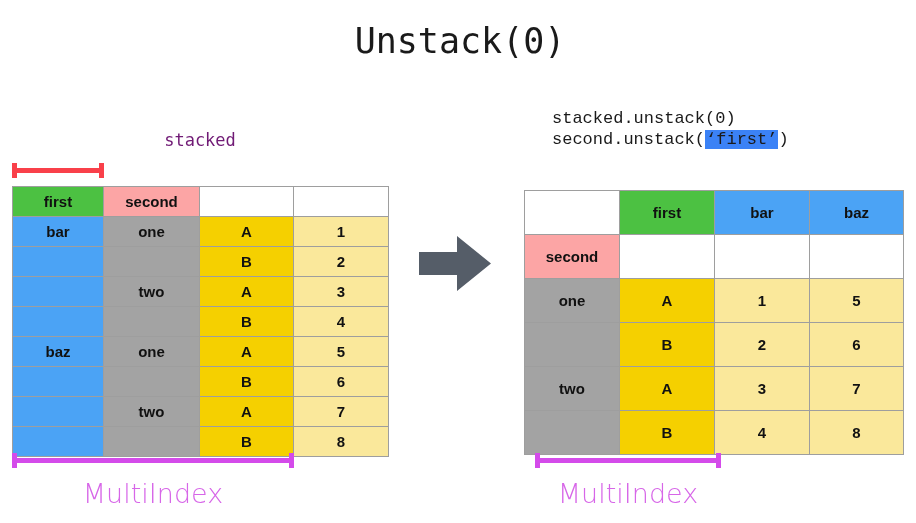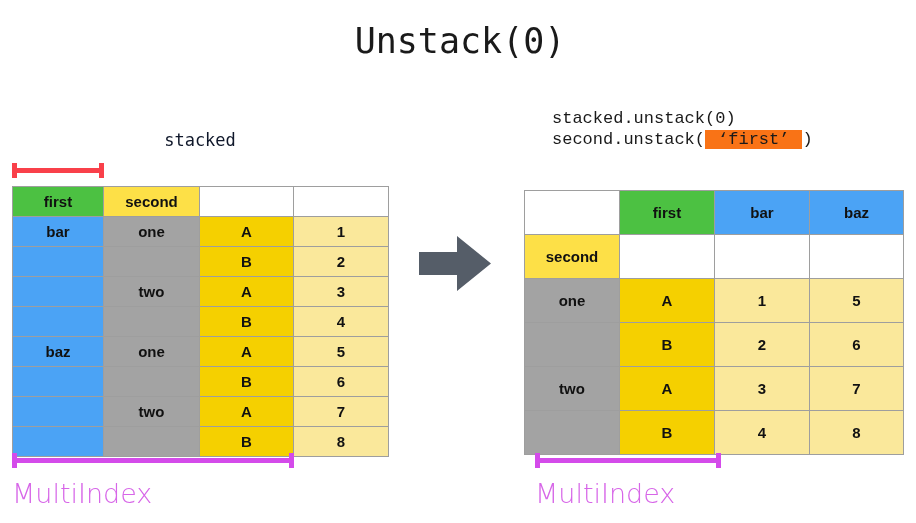--- a/index.html
+++ b/index.html
@@ -27,21 +27,21 @@
     font-size: 35px;
     letter-spacing: 0px;
     color: #1a1a1a;
   }
 
   
   .caption-mono {
     position: absolute;
     font-family: "DejaVu Sans Mono", monospace;
     font-size: 17px;
-    color: #0f172a;
+    color: #701a75;
     white-space: pre;
   }
   #left-caption {
     left: 12px;
     top: 130px;
     width: 376px;
     text-align: center;
   }
   #code-block {
     position: absolute;
@@ -51,22 +51,22 @@
     text-align: left;
     font-family: Liberation Mono, monospace;
     font-size: 17px;
     line-height: 21px;
     color: #1a1a1a;
   }
   #code-block .or-line {
     color: #b8b8b8;
   }
   .code-hl {
-    background: #f97316;
-    padding: 0 13px;
+    background: #3b82f6;
+    padding: 0 1px;
   }
 
   
   table.grid {
     position: absolute;
     border-collapse: collapse;
     table-layout: fixed;
   }
   table.grid td {
     border: 1px solid #9e9e9e;
@@ -75,21 +75,21 @@
     font-size: 15px;
     font-weight: bold;
     color: #111111;
     padding: 0;
     height: 29px;
   }
 
   
   .c-white  { background: #ffffff; }
   .c-green  { background: #4CC142; }
-  .c-lgreen { background: #fde047; }
+  .c-lgreen { background: #fca5a5; }
   .c-blue   { background: #4BA3F5; }
   .c-lblue  { background: #a3a3a3; }
   .c-gold   { background: #F5D000; }
   .c-lyel   { background: #FAE89B; color:#6b6b4a; font-weight: normal; font-size: 15px; }
   .c-blue-b { background: #4BA3F5; border-color: #d8a93a; }
   .c-gold-b { background: #F5D000; border-color: #d9bf3c; }
   .c-lyel-b { background: #FAE89B; border-color: #e3d593; color:#6b6b4a; font-weight: normal; }
 
   
   #table-left { left: 12px; top: 186px; width: 376px; }
@@ -133,21 +133,21 @@
   #bracket-left   { left: 12px;  top: 453px; width: 282px; height: 15px; }
   #bracket-right  { left: 535px; top: 453px; width: 186px; height: 15px; }
 
   
   .mi-label {
     position: absolute;
     font-family: "DejaVu Sans", sans-serif;
     font-size: 27px;
     font-weight: 300;
     color: #D766E8;
-    text-align: left;
+    text-align: center;
     white-space: nowrap;
   }
   #mi-left  { left: 12px;  top: 478px; width: 282px; }
   #mi-right { left: 535px; top: 478px; width: 186px; }
 
   
   #arrow {
     position: absolute;
     left: 419px;
     top: 236px;

